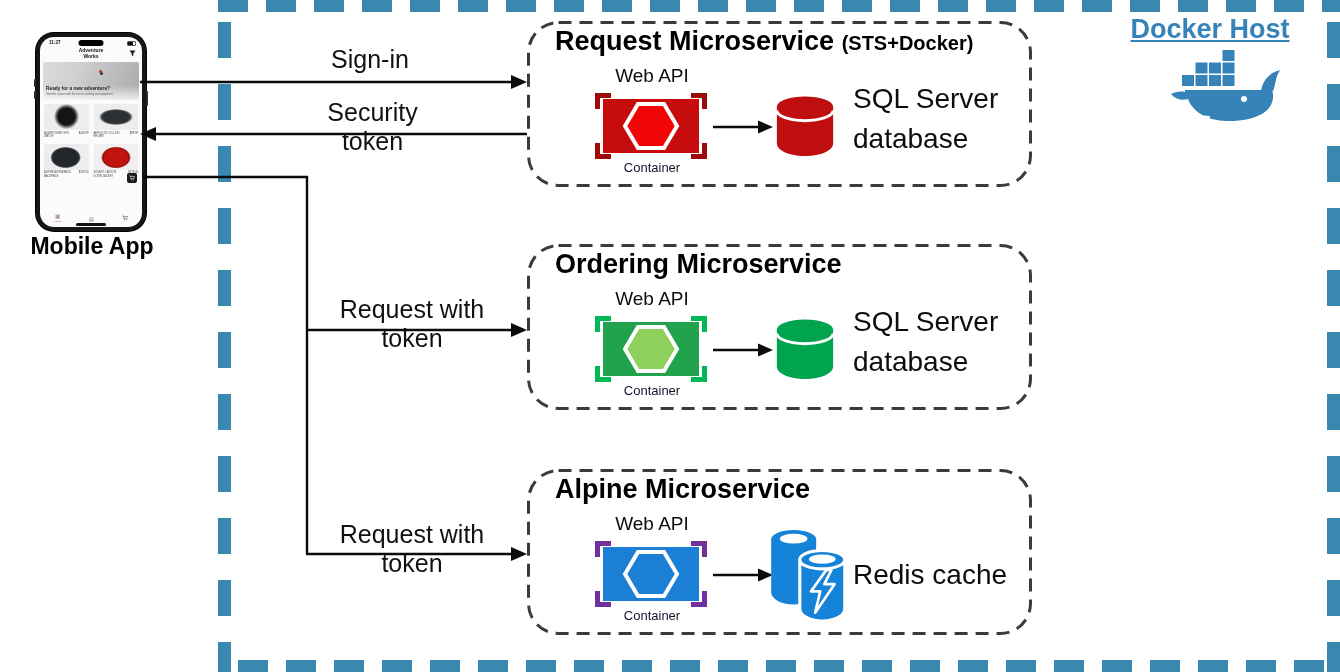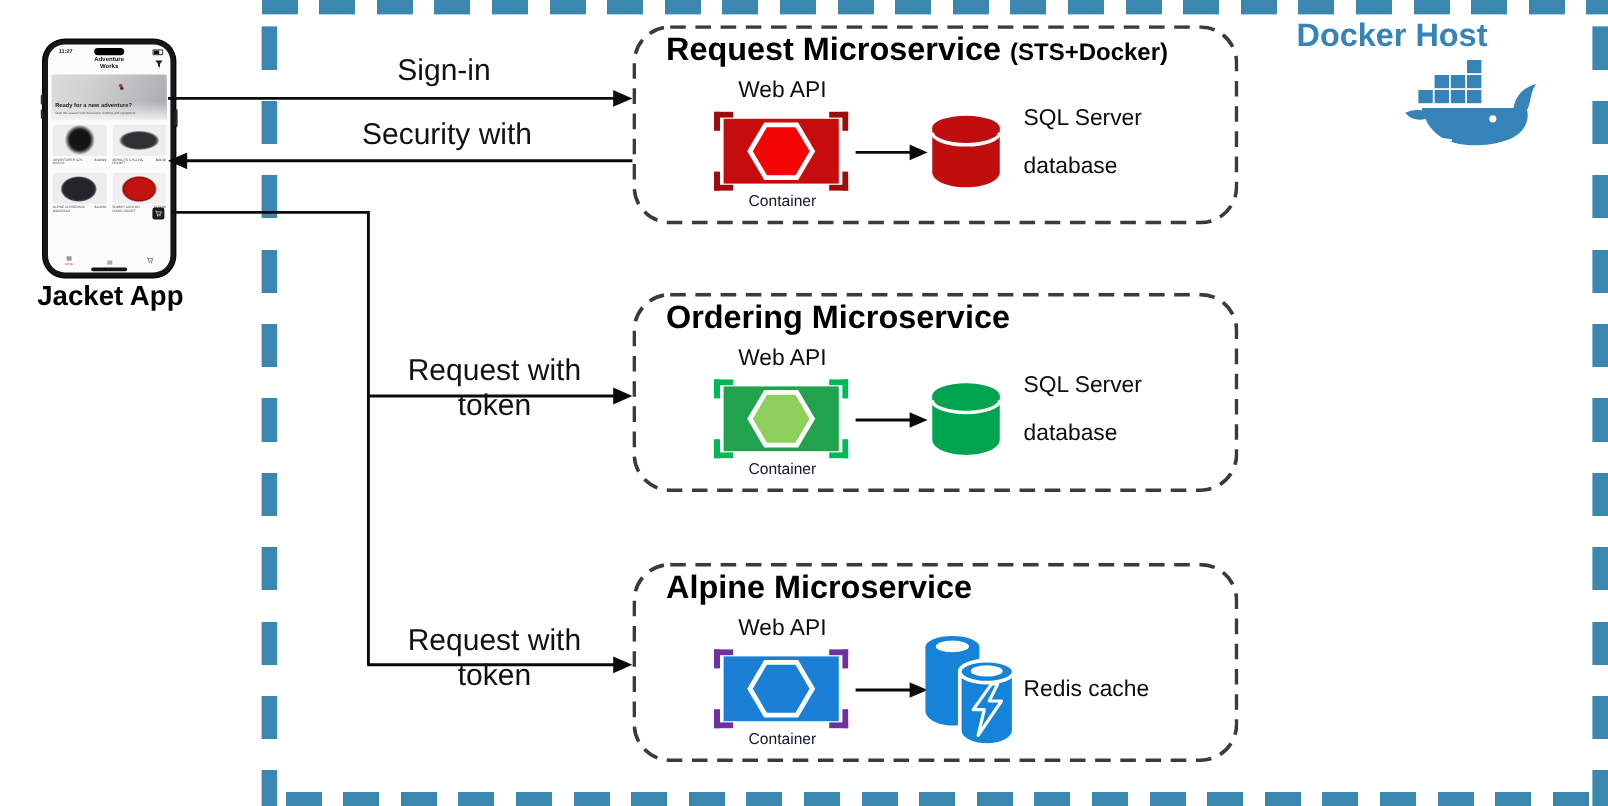--- a/index.html
+++ b/index.html
@@ -12,22 +12,22 @@
   .db-edge{position:absolute;}
   .db-top{left:218px;top:0;width:1122px;height:12px;
     background:repeating-linear-gradient(90deg,var(--docker-blue) 0 30px,transparent 30px 48px);}
   .db-bottom{left:238px;bottom:0;width:1102px;height:12px;
     background:repeating-linear-gradient(90deg,var(--docker-blue) 0 30px,transparent 30px 48px);}
   .db-left{left:218px;top:22px;width:13px;height:650px;
     background:repeating-linear-gradient(180deg,var(--docker-blue) 0 36px,transparent 36px 62px);}
   .db-right{left:1327px;top:22px;width:13px;height:650px;
     background:repeating-linear-gradient(180deg,var(--docker-blue) 0 36px,transparent 36px 62px);}
   
-  .docker-label{position:absolute;left:1055px;top:14px;width:210px;text-align:center;
-    font-size:27px;font-weight:bold;color:#3583b8;}
+  .docker-label{position:absolute;left:1105px;top:14px;width:210px;text-align:center;
+    font-size:27px;font-weight:bold;color:#3583b8;text-decoration:underline;}
   .docker-whale{position:absolute;left:1168px;top:50px;width:116px;height:82px;}
   
   .phone{position:absolute;left:36px;top:33px;width:110px;height:198px;background:#161618;
     border-radius:18px;box-shadow:0 0 0 1px #000;}
   .phone .btn{position:absolute;background:#2a2a2c;border-radius:1px;}
   .screen{position:absolute;inset:4px;background:#fbfbfb;border-radius:14px;overflow:hidden;font-size:4px;}
   .p-time{position:absolute;left:9px;top:3px;font-size:4.6px;font-weight:bold;color:#111;}
   .p-island{position:absolute;left:50%;top:2.5px;transform:translateX(-50%);width:25px;height:6.5px;background:#000;border-radius:4px;}
   .p-batt{position:absolute;right:6px;top:4px;width:7px;height:3.4px;border:0.5px solid #555;border-radius:1px;background:linear-gradient(90deg,#111 0 70%,transparent 70%);}
   .p-title{position:absolute;top:11px;left:50%;transform:translateX(-50%);width:36px;text-align:center;
@@ -73,21 +73,21 @@
   .svc-title{position:absolute;left:28px;top:5px;font-size:27px;font-weight:bold;color:#000;white-space:nowrap;}
   .svc-title .suffix{font-size:20px;}
   .api-label{position:absolute;left:62px;top:44px;width:126px;text-align:center;font-size:19px;color:#0d0d0d;}
   .cicon{position:absolute;left:68px;top:72px;width:112px;height:66px;}
   .cont-label{position:absolute;left:62px;top:139px;width:126px;text-align:center;font-size:13px;color:#0f172a;}
   .inner-arrow{position:absolute;left:184px;top:95px;width:64px;height:22px;}
   .inner-arrow line{stroke:#0b0b0b;stroke-width:2.4px;}
   .inner-arrow polygon{fill:#0b0b0b;}
   .cyl{position:absolute;left:248px;top:74px;width:60px;height:64px;}
   .redis-icon{position:absolute;left:242px;top:60px;width:80px;height:94px;}
-  .store-label{position:absolute;left:326px;top:58px;font-size:19px;line-height:40px;color:#0d0d0d;white-space:nowrap;}
+  .store-label{position:absolute;left:326px;top:58px;font-size:28px;line-height:40px;color:#0d0d0d;white-space:nowrap;}
   .svc-basket .store-label{top:86px;}
 </style>
 </head>
 <body>
 
 <div class="canvas" style="--docker-blue: #3a87af;">
 
   <div class="db-edge db-top"></div>
   <div class="db-edge db-bottom"></div>
   <div class="db-edge db-left"></div>
@@ -171,35 +171,35 @@
           <svg width="6" height="6" viewBox="0 0 6 6">
             <path d="M0.4,0.8 H1.3 L1.9,3.6 H4.8 L5.5,1.5 H1.8" stroke="#555" stroke-width="0.55" fill="none"></path>
             <circle cx="2.3" cy="4.8" r="0.55" fill="#555"></circle>
               <circle cx="4.3" cy="4.8" r="0.55" fill="#555"></circle>
           </svg>
         </div>
       </div>
       <div class="p-home-bar"></div>
     </div>
   </div>
-  <div class="mobile-label">Jacket App</div>
+  <div class="mobile-label">Mobile App</div>
 
   <svg class="flows-svg">
     <line x1="140" y1="82" x2="514" y2="82"></line>
     <polygon points="527,82 511,75 511,89"></polygon>
     <line x1="527" y1="134" x2="154" y2="134"></line>
     <polygon points="140,134 156,127 156,141"></polygon>
     <path d="M143,177 H307 V554" fill="none"></path>
     <line x1="307" y1="330" x2="514" y2="330"></line>
     <polygon points="527,330 511,323 511,337"></polygon>
     <line x1="306" y1="554" x2="514" y2="554"></line>
     <polygon points="527,554 511,547 511,561"></polygon>
   </svg>
   <div class="flow-label lb-signin">Sign-in</div>
-  <div class="flow-label lb-sectoken">Security with</div>
+  <div class="flow-label lb-sectoken">Security token</div>
   <div class="flow-label lb-req1">Request with token</div>
   <div class="flow-label lb-req2">Request with token</div>
 
   <div class="svc svc-identity" style="top: 21px; --c-bracket: #9e0b0b; --c-rect: #c60c0c; --c-hexagon: #f40505; --c-store: #be0e0e;">
     <svg class="svc-border" width="505" height="166">
       <rect x="1.5" y="1.5" width="502" height="163" rx="30" fill="none" stroke="#3b3b3b" stroke-width="3" stroke-dasharray="13 8"></rect>
     </svg>
     <div class="svc-title"><span>Request Microservice</span> <span class="suffix">(STS+Docker)</span></div>
     <div class="api-label">Web API</div>
     <svg class="cicon" viewBox="0 0 112 66">

